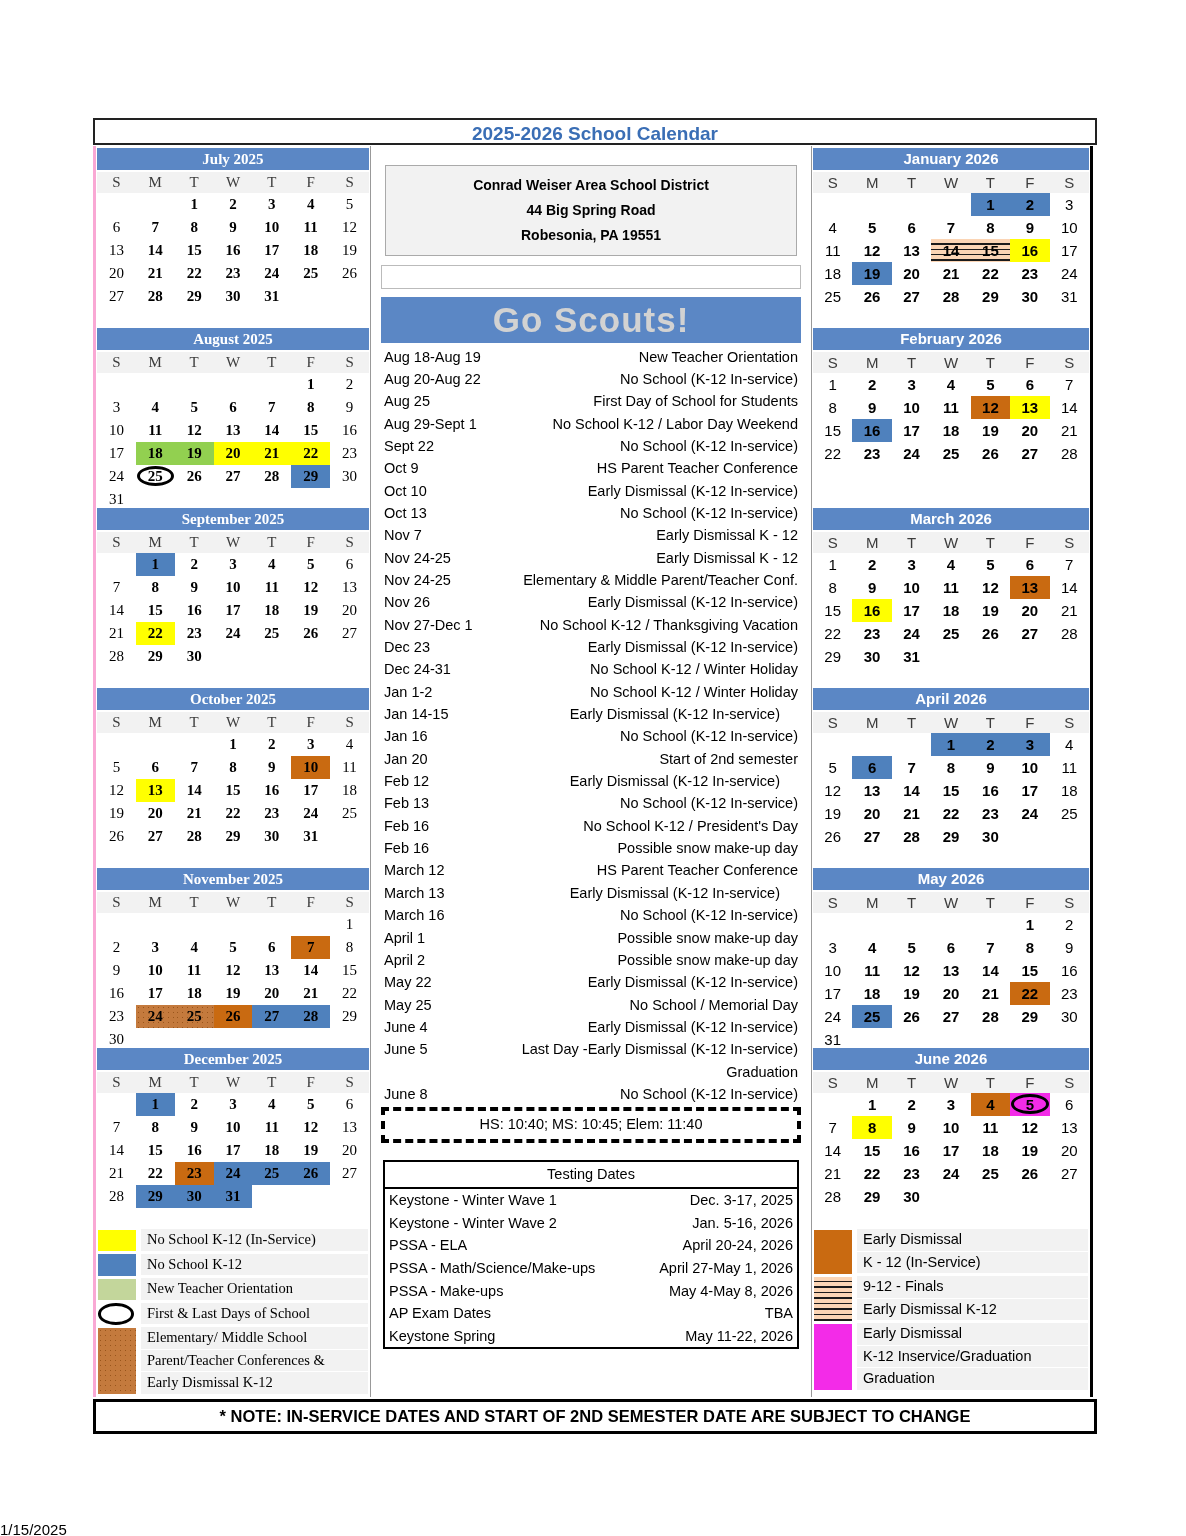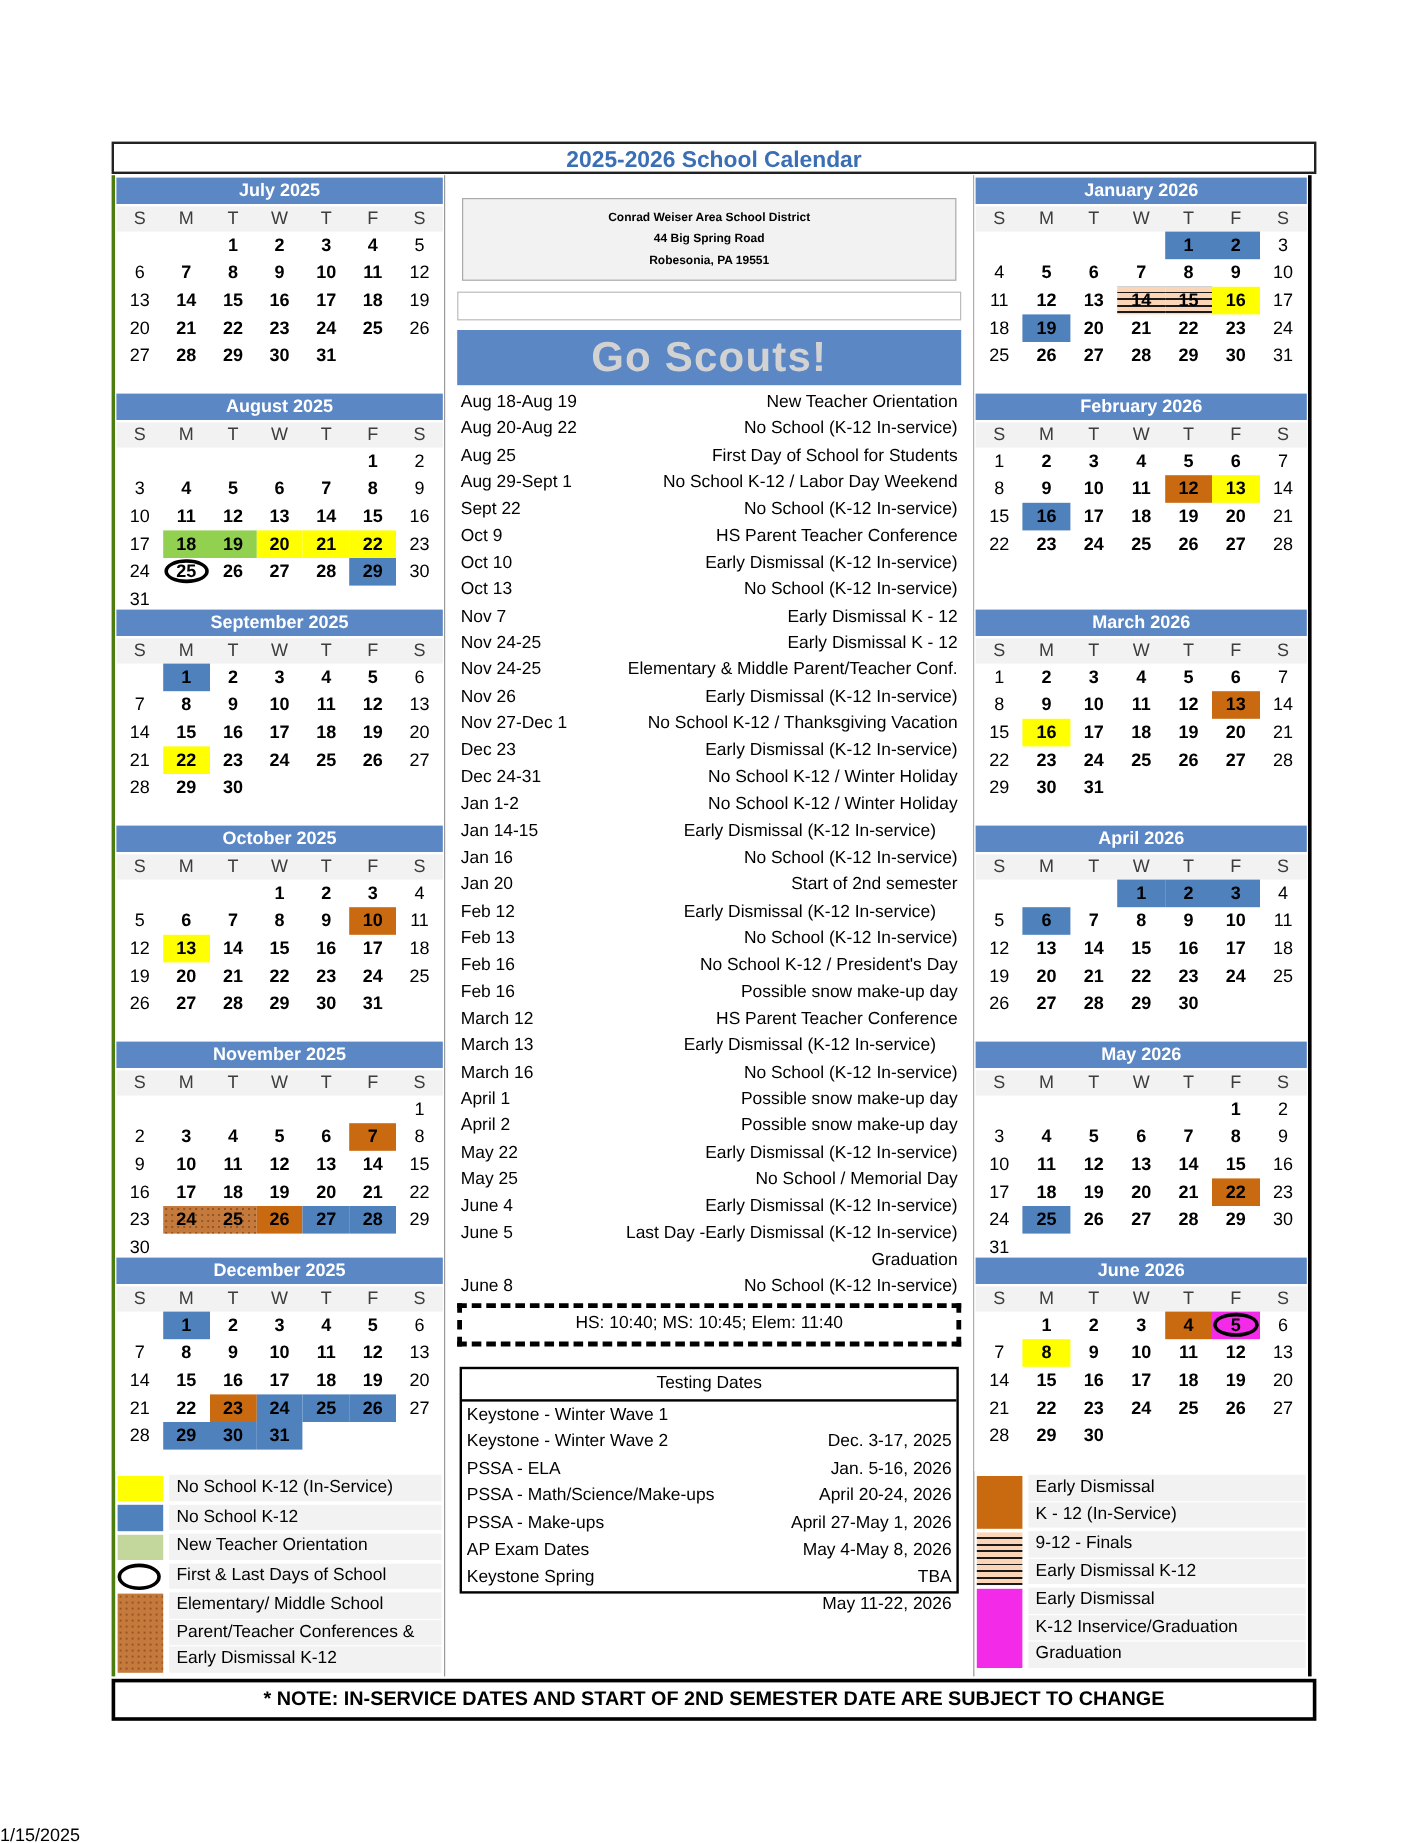--- a/index.html
+++ b/index.html
@@ -3,21 +3,21 @@
 <meta charset="utf-8">
 <style>
   html,body{margin:0;padding:0;}
   body{width:1186px;height:1536px;background:#fff;font-family:"Liberation Sans","DejaVu Sans",sans-serif;color:#000;}
   .page{position:relative;width:1186px;height:1536px;background:#fff;overflow:hidden;}
   .sheet{position:absolute;left:93px;top:118px;width:1004px;}
   .title-bar{border:2px solid #222;height:27px;line-height:27px;text-align:center;
     font-size:19px;font-weight:bold;color:var(--c-title-blue,#3a6eb5);background:#fff;box-sizing:border-box;}
   .main{display:flex;margin-top:1px;}
   .col{box-sizing:border-box;}
-  .col-left{width:278px;border-left:3px solid #4d7c0f;border-right:1px solid #999;}
+  .col-left{width:278px;border-left:3px solid #f9a8d4;border-right:1px solid #999;font-family:Liberation Serif, serif;}
   .col-right{width:282px;border-right:3px solid #000;border-left:1px solid #999;}
   .col-center{width:440px;padding:0 10px;box-sizing:border-box;}
   
   .month{height:180px;box-sizing:border-box;padding:2px 1px 0 1px;background:#fff;}
   .month-h{background:var(--c-header-blue,#5b87c5);color:#fff;font-weight:bold;text-align:center;
     font-size:15px;height:22px;line-height:22px;}
   .dow{display:grid;grid-template-columns:repeat(7,1fr);background:#f2f2f2;height:21px;line-height:21px;
     font-size:15px;color:#3c3c3c;text-align:center;margin-top:2px;}
   .weeks{display:grid;grid-template-columns:repeat(7,1fr);}
   .day{height:23px;line-height:23px;text-align:center;font-size:15px;position:relative;}
@@ -26,33 +26,33 @@
   .hl-yellow{background:var(--c-yellow,#ffff00);}
   .hl-green{background:var(--c-green,#92d050);}
   .hl-orange{background:var(--c-orange,#c96a11);}
   .hl-magenta{background:var(--c-magenta,#f32be8);}
   .hl-conf{background-color:var(--c-conf-brown,#c47a3d);
     background-image:radial-gradient(circle,rgba(125,60,5,.6) 25%,transparent 27%);background-size:5px 5px;}
   .hl-finals{background:repeating-linear-gradient(to bottom,var(--c-finals-peach,#fbd5b5) 0 4px,#1b1b1b 4px 5.5px);}
   .ring{position:absolute;left:1px;right:1px;top:1px;bottom:2px;border:3px solid #000;border-radius:50%;}
   
   .addr-box{margin:19px 4px 0 4px;background:#f2f2f2;border:1px solid #aaa;text-align:center;
-    font-weight:bold;font-size:10px;line-height:1.8;padding:7px 0 6px 0;}
+    font-weight:bold;font-size:14px;line-height:1.8;padding:7px 0 6px 0;}
   .blank-box{margin:9px 0 0 0;background:#fff;border:1px solid #bbb;height:22px;}
   .banner{margin:8px 0 0 0;background:var(--c-header-blue,#5b87c5);height:46px;line-height:46px;
     text-align:center;font-size:35px;font-weight:bold;color:var(--c-banner-gray,#d2d2d2);letter-spacing:1px;}
   .events{margin-top:3px;}
   .ev-row{display:flex;height:22.35px;line-height:22.35px;font-size:14.5px;padding:0 3px;gap:16px;}
   .ev-date{width:122px;white-space:nowrap;}
   .ev-desc{flex:1;text-align:right;white-space:nowrap;}
   .dismiss{border:4px dashed #000;margin:2px 0 0 0;text-align:center;font-size:14.5px;padding:3px 0 4px 0;}
   .dismiss div{line-height:21px;}
   .testing{border:2px solid #000;margin:17px 2px 13px 2px;}
   .testing-h{text-align:center;font-size:14.5px;height:25px;line-height:25px;border-bottom:2px solid #000;}
-  .t-row{display:flex;height:22.6px;line-height:22.6px;font-size:14.5px;padding:0 4px;flex-direction:column;}
+  .t-row{display:flex;height:22.6px;line-height:22.6px;font-size:14.5px;padding:0 4px;}
   .t-label{flex:1;text-align:left;white-space:nowrap;}
   .t-date{text-align:right;white-space:nowrap;}
   
   .legend{padding:3px 2px 0 2px;}
   .lg-item{display:flex;margin-bottom:2px;align-items:center;}
   .sw{width:38px;margin-right:5px;position:relative;box-sizing:border-box;}
   .sw-greenlight{background:var(--c-green-light,#c3d69b);}
   .sw-oval{background:#fff;}
   .sw-oval .ring{left:0;right:2px;top:0;bottom:0;}
   .lg-lines{flex:1;}

